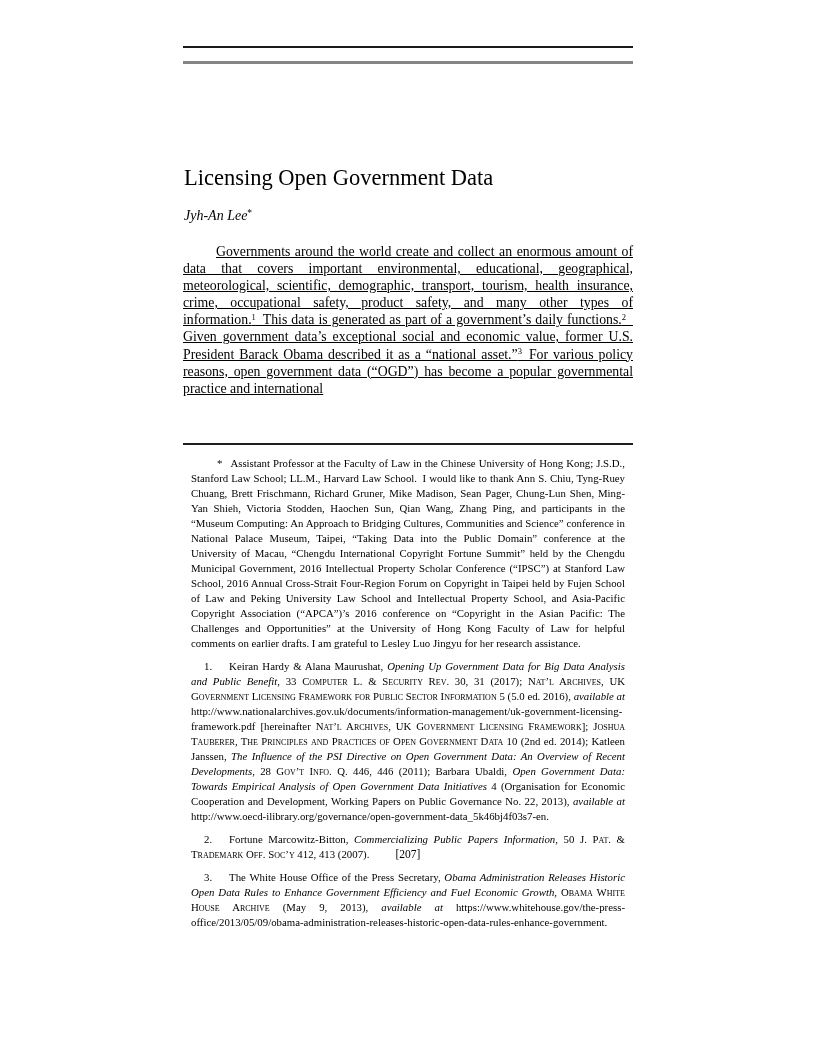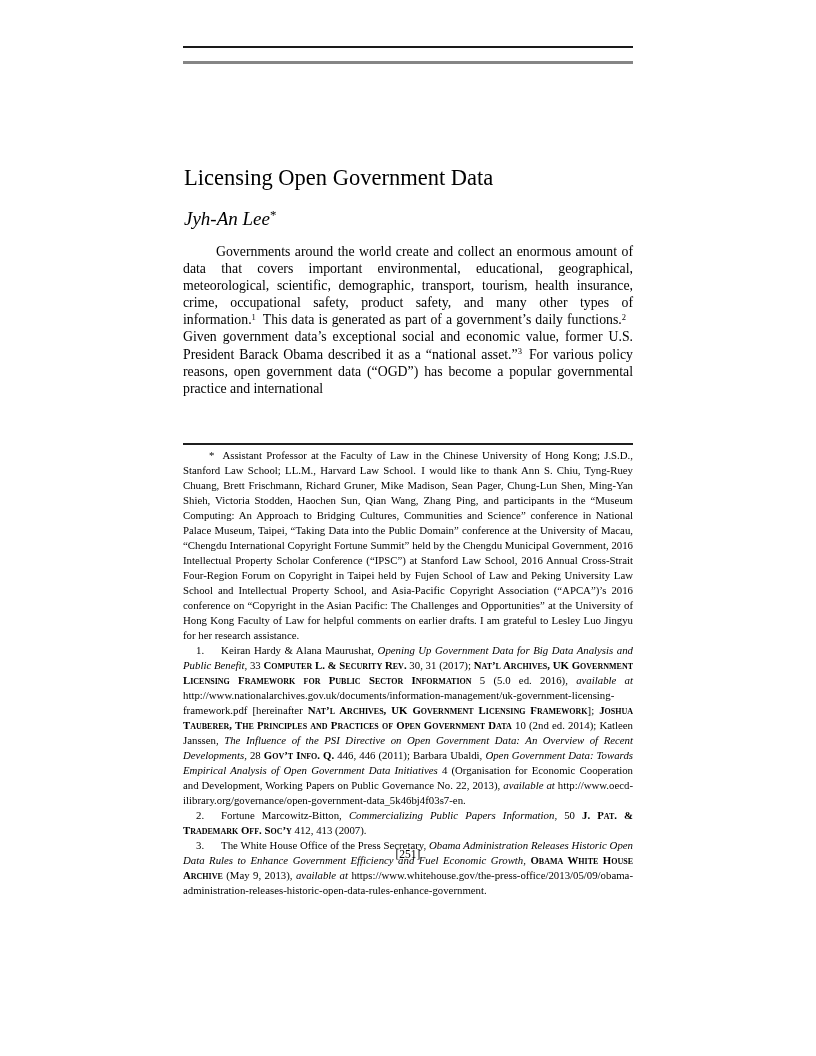--- a/index.html
+++ b/index.html
@@ -10,42 +10,42 @@
     overflow:hidden;
   }
   .rule-top    { position:absolute; left:183px; top:46px;  width:450px; height:2px;   background:#1a1a1a; }
   .rule-top2   { position:absolute; left:183px; top:61px;  width:450px; height:2.5px; background:#858585; }
   .title {
     position:absolute; left:184px; top:164px; width:460px; margin:0;
     font-size:22.5px; font-weight:normal; line-height:1.25; white-space:nowrap;
   }
   .author {
     position:absolute; left:184px; top:208px; width:450px;
-    font-size:19px; font-style:italic;
+    font-size:14px; font-style:italic;
   }
   .author-mark { font-style:normal; font-size:0.68em; position:relative; top:-0.45em; }
   .body-par {
     position:absolute; left:183px; top:243px; width:450px; margin:0;
-    font-size:13.8px; line-height:17.1px; text-align:justify; text-indent:33px;
+    font-size:13.8px; line-height:17.1px; text-align:justify; text-indent:33px;text-decoration:underline;
   }
   .fn-sep { position:absolute; left:183px; top:443px; width:450px; height:1.6px; background:#1f1f1f; }
   .footnotes {
     position:absolute; left:183px; top:448px; width:450px;
     font-size:10.8px; line-height:15px; text-align:justify;
   }
-  .fn { margin:0; text-indent:13px; overflow-wrap:break-word; word-break:break-word; }
+  .fn { margin:8px; text-indent:13px; overflow-wrap:break-word; word-break:break-word; }
   .fn-star { text-indent:26px; }
   .page-number {
     position:absolute; left:183px; top:848px; width:450px;
     text-align:center; font-size:11.5px;
   }
   
   .seg-n  {}
   .seg-i  { font-style:italic; }
-  .seg-sc { font-variant:small-caps;font-weight:bold; }
+  .seg-sc { font-variant:small-caps; }
   .seg-sup  { font-size:0.62em; position:relative; top:-0.5em; line-height:0; }
   .seg-num  { padding-right:17px; }
   .seg-star { padding-right:8px; }
 </style>
 </head>
 <body>
 
 <div class="page">
   <div class="rule-top"></div>
   <div class="rule-top2"></div>
@@ -58,14 +58,14 @@
 
   <div class="fn-sep"></div>
 
   <div class="footnotes">
     <p class="fn fn-star"><span class="seg-star">*</span><span class="seg-n">Assistant Professor at the Faculty of Law in the Chinese University of Hong Kong; J.S.D., Stanford Law School; LL.M., Harvard Law School. I would like to thank Ann S. Chiu, Tyng-Ruey Chuang, Brett Frischmann, Richard Gruner, Mike Madison, Sean Pager, Chung-Lun Shen, Ming-Yan Shieh, Victoria Stodden, Haochen Sun, Qian Wang, Zhang Ping, and participants in the “Museum Computing: An Approach to Bridging Cultures, Communities and Science” conference in National Palace Museum, Taipei, “Taking Data into the Public Domain” conference at the University of Macau, “Chengdu International Copyright Fortune Summit” held by the Chengdu Municipal Government, 2016 Intellectual Property Scholar Conference (“IPSC”) at Stanford Law School, 2016 Annual Cross-Strait Four-Region Forum on Copyright in Taipei held by Fujen School of Law and Peking University Law School and Intellectual Property School, and Asia-Pacific Copyright Association (“APCA”)’s 2016 conference on “Copyright in the Asian Pacific: The Challenges and Opportunities” at the University of Hong Kong Faculty of Law for helpful comments on earlier drafts. I am grateful to Lesley Luo Jingyu for her research assistance.</span></p>
     <p class="fn"><span class="seg-num">1.</span><span class="seg-n">Keiran Hardy &amp; Alana Maurushat, </span><span class="seg-i">Opening Up Government Data for Big Data Analysis and Public Benefit</span><span class="seg-n">, 33 </span><span class="seg-sc">Computer L. &amp; Security Rev.</span><span class="seg-n"> 30, 31 (2017); </span><span class="seg-sc">Nat’l Archives, UK Government Licensing Framework for Public Sector Information</span><span class="seg-n"> 5 (5.0 ed. 2016), </span><span class="seg-i">available at</span><span class="seg-n"> http://www.nationalarchives.gov.uk/documents/information-management/uk-government-licensing-framework.pdf [hereinafter </span><span class="seg-sc">Nat’l Archives, UK Government Licensing Framework</span><span class="seg-n">]; </span><span class="seg-sc">Joshua Tauberer, The Principles and Practices of Open Government Data</span><span class="seg-n"> 10 (2nd ed. 2014); Katleen Janssen, </span><span class="seg-i">The Influence of the PSI Directive on Open Government Data: An Overview of Recent Developments</span><span class="seg-n">, 28 </span><span class="seg-sc">Gov’t Info. Q.</span><span class="seg-n"> 446, 446 (2011); Barbara Ubaldi, </span><span class="seg-i">Open Government Data: Towards Empirical Analysis of Open Government Data Initiatives</span><span class="seg-n"> 4 (Organisation for Economic Cooperation and Development, Working Papers on Public Governance No. 22, 2013), </span><span class="seg-i">available at</span><span class="seg-n"> http://www.oecd-ilibrary.org/governance/open-government-data_5k46bj4f03s7-en.</span></p>
     <p class="fn"><span class="seg-num">2.</span><span class="seg-n">Fortune Marcowitz-Bitton, </span><span class="seg-i">Commercializing Public Papers Information</span><span class="seg-n">, 50 </span><span class="seg-sc">J. Pat. &amp; Trademark Off. Soc’y</span><span class="seg-n"> 412, 413 (2007).</span></p>
     <p class="fn"><span class="seg-num">3.</span><span class="seg-n">The White House Office of the Press Secretary, </span><span class="seg-i">Obama Administration Releases Historic Open Data Rules to Enhance Government Efficiency and Fuel Economic Growth</span><span class="seg-n">, </span><span class="seg-sc">Obama White House Archive</span><span class="seg-n"> (May 9, 2013), </span><span class="seg-i">available at</span><span class="seg-n"> https://www.whitehouse.gov/the-press-office/2013/05/09/obama-administration-releases-historic-open-data-rules-enhance-government.</span></p>
   </div>
 
-  <div class="page-number">[251]</div>
+  <div class="page-number">[207]</div>
 </div>
 
 </body></html>

